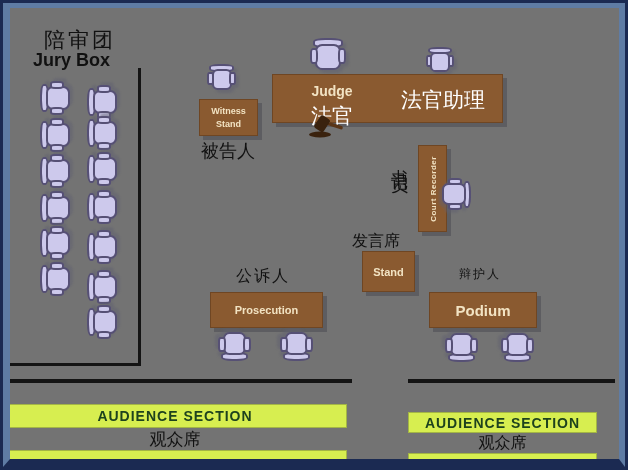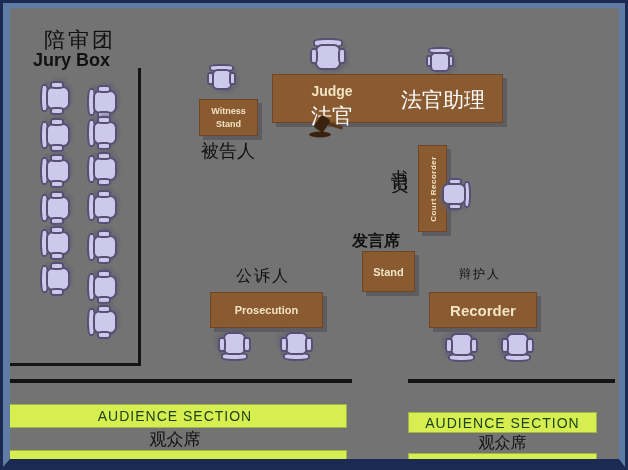--- a/index.html
+++ b/index.html
@@ -28,21 +28,21 @@
   .bench-col .en{display:block;font-size:14px;}
   .bench-col .zhw{display:block;font-size:21px;margin-top:3px;text-align:center;}
   
   .vert-en{position:absolute;left:50%;top:50%;transform:translate(-50%,-50%) rotate(-90deg);
     white-space:nowrap;font-size:8px;font-weight:bold;color:#f2e3c3;letter-spacing:.5px;}
   .vert-zh{position:absolute;writing-mode:vertical-rl;text-orientation:upright;
     font-size:17px;letter-spacing:4px;color:#111;}
   
   .aud-bar{position:absolute;background:#d7ee50;border:1px solid #a3b545;box-sizing:border-box;
     display:flex;align-items:center;justify-content:center;}
-  .aud-title{font-size:14px;font-weight:normal;color:#1d421d;letter-spacing:1px;white-space:nowrap;}
+  .aud-title{font-size:14px;font-weight:bold;color:#1d421d;letter-spacing:1px;white-space:nowrap;}
   .aud-sub{position:absolute;text-align:center;font-size:17px;color:#111;}
   
   .chair{position:absolute;filter:drop-shadow(3px 3px 1px rgba(96,96,112,.5));}
   .chair span{position:absolute;background:#cdc9ec;border:2px solid #565075;box-sizing:border-box;}
   .chair .seat{left:13%;top:18%;right:13%;bottom:5%;border-radius:28%;}
   .chair .back{left:5%;right:5%;top:0;height:28%;border-radius:40%;}
   .chair .arm{width:24%;height:46%;top:30%;border-radius:35%;}
   .chair .a-l{left:-3%;}
   .chair .a-r{right:-3%;}
   .f-up{transform:rotate(180deg);}
@@ -192,21 +192,21 @@
   <div class="desk" style="left:418px;top:145px;width:29px;height:87px;">
     <span class="vert-en">Court Recorder</span>
   </div>
   <div class="chair f-left s30" style="left:441px;top:179px">
       <span class="back"></span>
       <span class="seat"></span>
       <span class="arm a-l"></span>
       <span class="arm a-r"></span>
     </div>
 
-  <div class="abs zh" style="left:352px;top:231px;font-size:16px;font-weight:bold;">发言席</div>
+  <div class="abs zh" style="left:352px;top:231px;font-size:16px;">发言席</div>
   <div class="desk desk-center" style="left:362px;top:251px;width:53px;height:41px;">
     <span class="en" style="font-size:11px;">Stand</span>
   </div>
 
   <div class="abs zh" style="left:236px;top:266px;font-size:16px;letter-spacing:2px;">公诉人</div>
   <div class="desk desk-center" style="left:210px;top:292px;width:113px;height:36px;">
     <span class="en" style="font-size:11px;">Prosecution</span>
   </div>
   <div class="chair f-up s31" style="left:219px;top:330px">
       <span class="back"></span>
@@ -216,21 +216,21 @@
     </div>
   <div class="chair f-up s31" style="left:281px;top:330px">
       <span class="back"></span>
       <span class="seat"></span>
       <span class="arm a-l"></span>
       <span class="arm a-r"></span>
     </div>
 
   <div class="abs zh" style="left:459px;top:266px;font-size:12px;letter-spacing:2px;">辩护人</div>
   <div class="desk desk-center" style="left:429px;top:292px;width:108px;height:36px;">
-    <span class="en" style="font-size:15px;">Recorder</span>
+    <span class="en" style="font-size:15px;">Podium</span>
   </div>
   <div class="chair f-up s31" style="left:446px;top:331px">
       <span class="back"></span>
       <span class="seat"></span>
       <span class="arm a-l"></span>
       <span class="arm a-r"></span>
     </div>
   <div class="chair f-up s31" style="left:502px;top:331px">
       <span class="back"></span>
       <span class="seat"></span>

